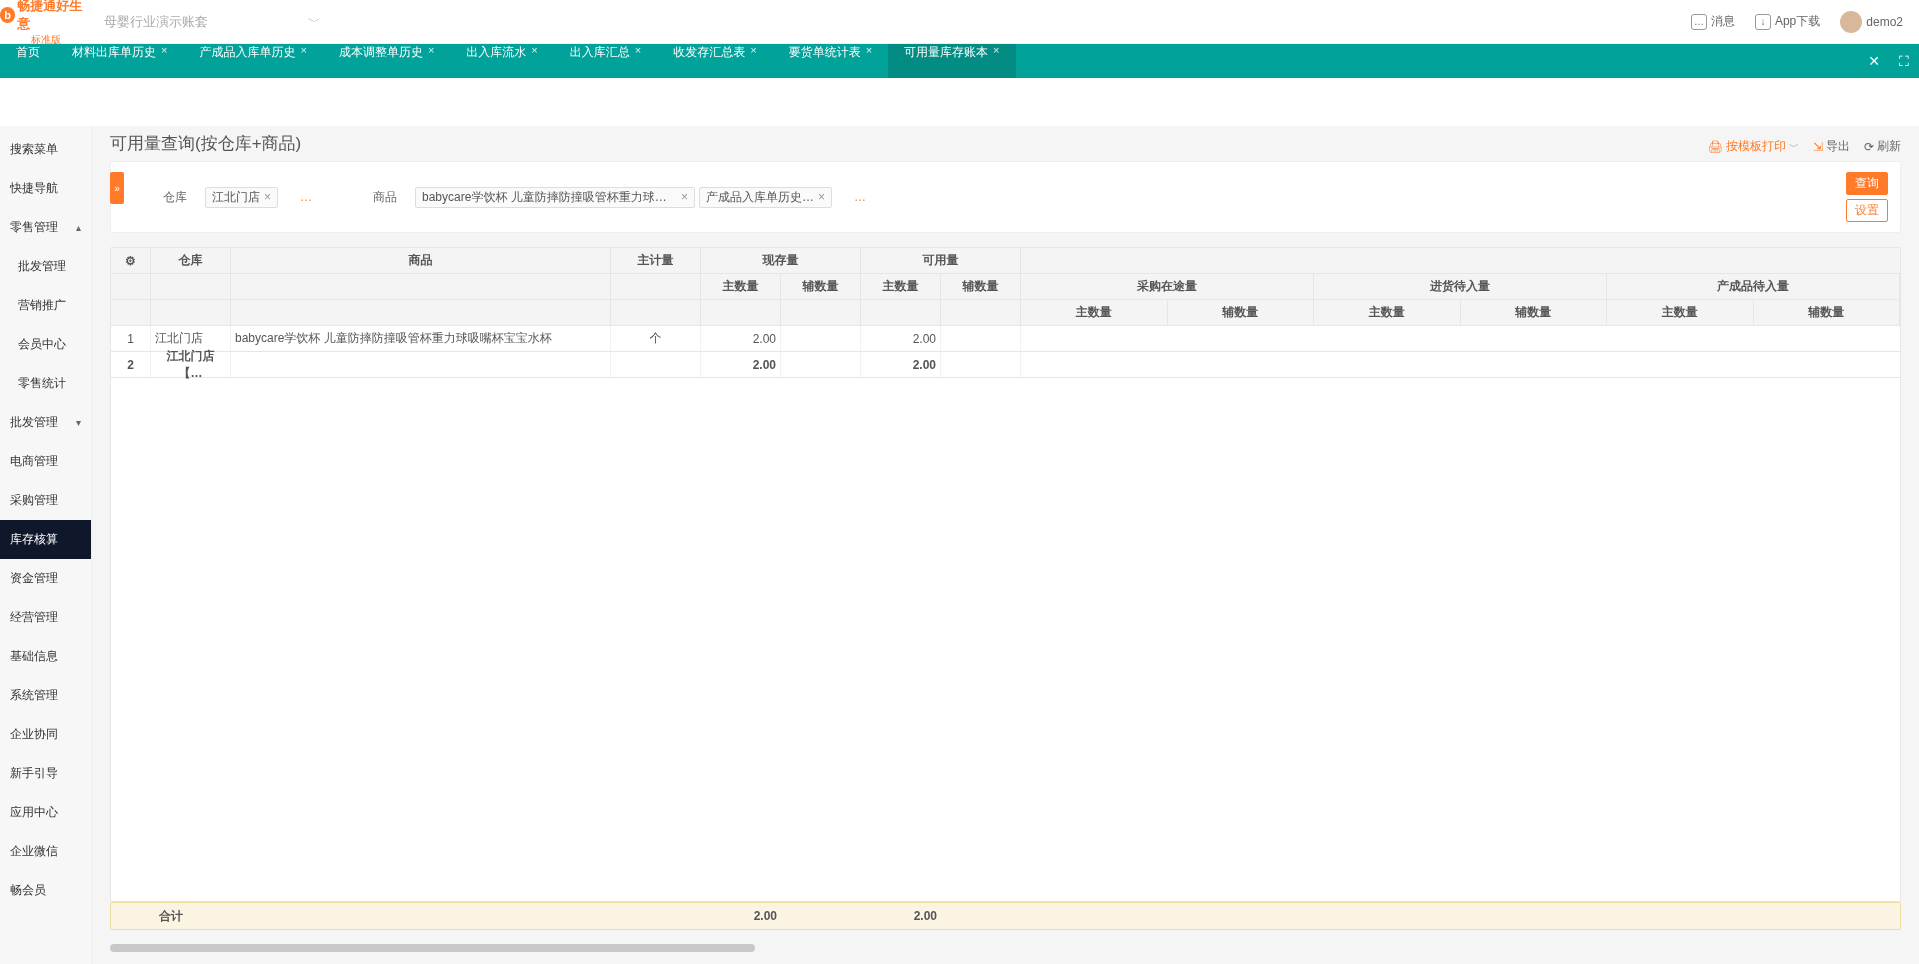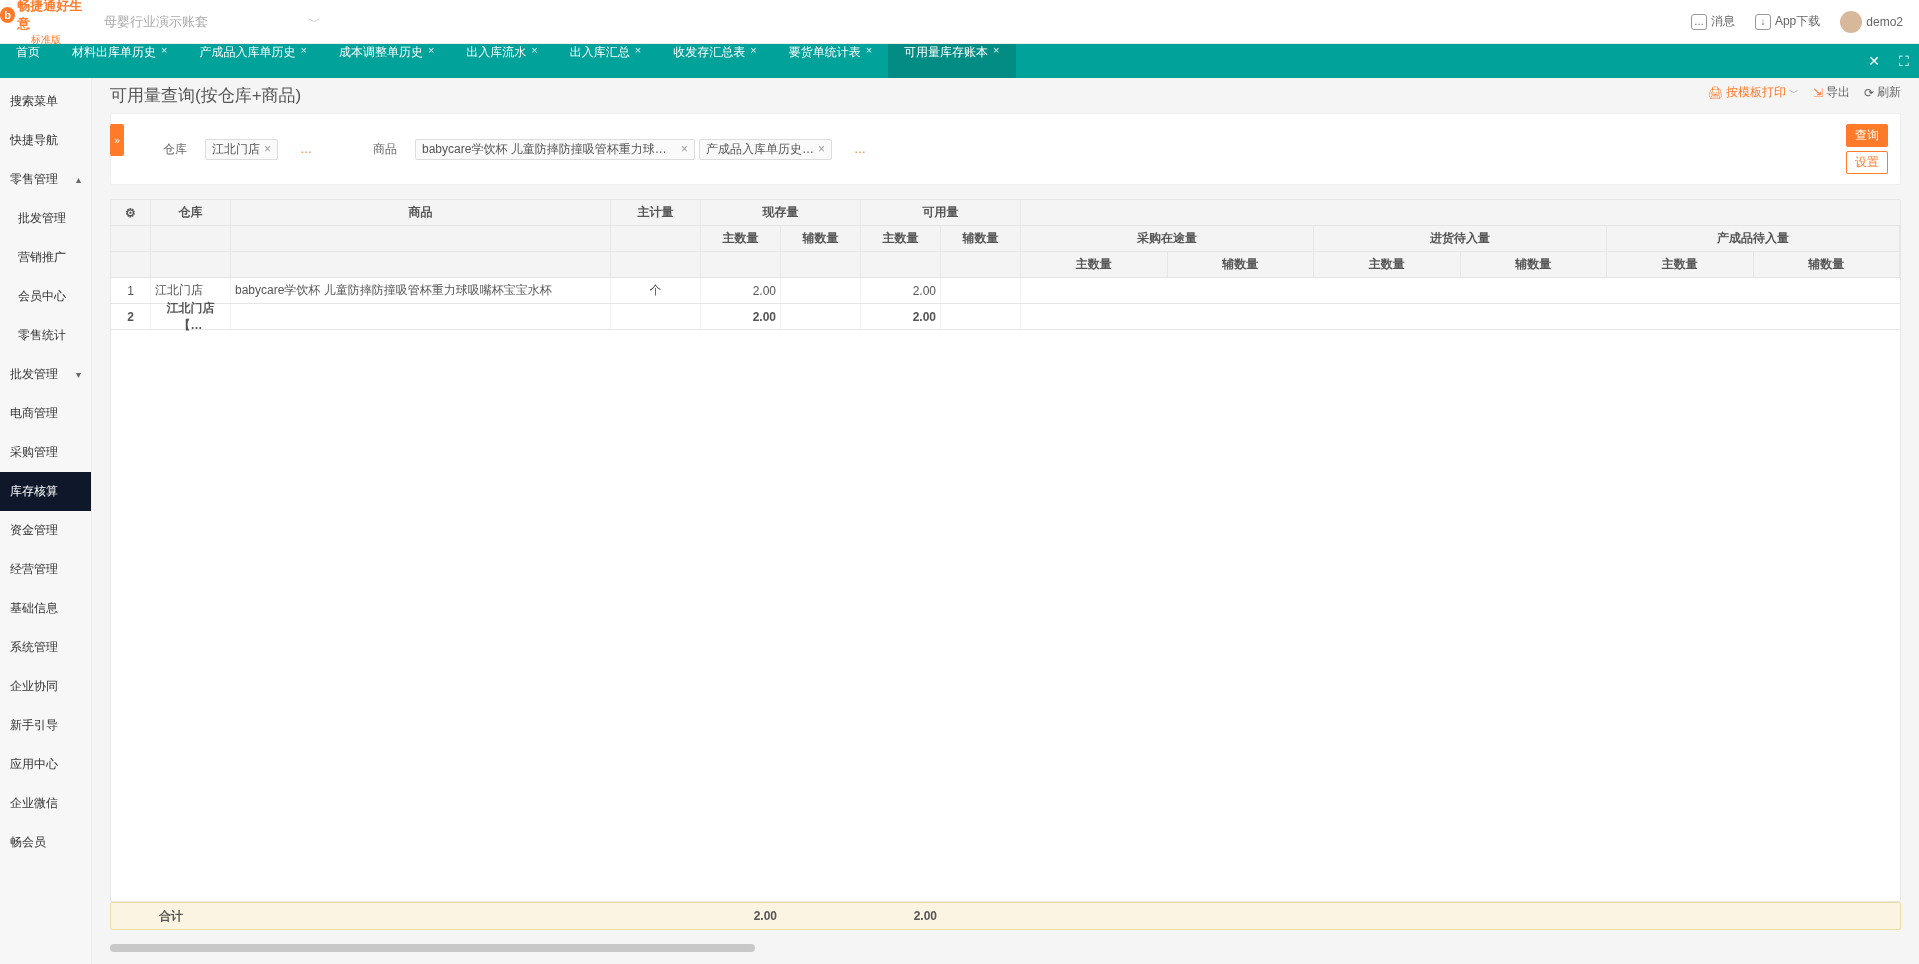--- a/index.html
+++ b/index.html
@@ -22,33 +22,33 @@
 
 
 .tabs-bar { display: flex; align-items: stretch; background: #00a29a; height: 34px; color: #fff; position: relative; }
 .tab { display: flex; align-items: flex-start; padding: 0 16px; font-size: 12px; cursor: pointer; white-space: nowrap; }
 .tab.active { background: #038c83; }
 .tab .close { margin-left: 5px; font-size: 11px; opacity: .85; }
 .tabs-right { margin-left: auto; display: flex; align-items: center; }
 .tabs-icon { width: 30px; display: flex; align-items: center; justify-content: center; cursor: pointer; font-size: 14px; }
 
 
-.body { display: flex; flex: 1; min-height: 0; }
+.body { display: flex; flex: 1; min-height: 0; margin-top: 48px; }
 
 
 .sidebar { width: 92px; background: #f7f7f7; border-right: 1px solid #eee; display: flex; flex-direction: column; font-size: 12px; padding-top: 4px; overflow: hidden; }
 .side-item { padding: 11px 10px; color: #333; cursor: pointer; display: flex; align-items: center; justify-content: space-between; }
 .side-item.child { padding-left: 18px; }
 .side-item.active { background: #0f172a; color: #fff; font-family: Liberation Serif, serif; }
 .side-item .caret { font-size: 10px; color: #666; }
 
 
 .main { flex: 1; display: flex; flex-direction: column; background: #f5f5f5; min-width: 0; }
 
-.page-head { display: flex; align-items: flex-start; padding: 6px 18px; }
+.page-head { display: flex; align-items: flex-end; padding: 6px 18px; }
 .page-title { font-size: 17px; color: #555; }
 .page-actions { margin-left: auto; display: flex; align-items: center; gap: 14px; color: #666; }
 .pa { display: flex; align-items: center; gap: 3px; cursor: pointer; }
 .pa.print { color: #ff7a29; }
 .pa .chev { font-size: 10px; color: #999; }
 .pa.export .ico { color: #ff7a29; }
 
 .filter-card { background: #fff; margin: 0 18px; border: 1px solid #eee; border-radius: 2px; display: flex; align-items: center; padding: 10px 12px; position: relative; }
 .expand-handle { position: absolute; left: -1px; top: 10px; width: 14px; height: 32px; background: #ff7a29; border-radius: 2px; color: #fff; display: flex; align-items: center; justify-content: center; font-size: 10px; cursor: pointer; }
 .filter-body { display: flex; align-items: center; gap: 50px; margin-left: 30px; flex: 1; min-width: 0; }

